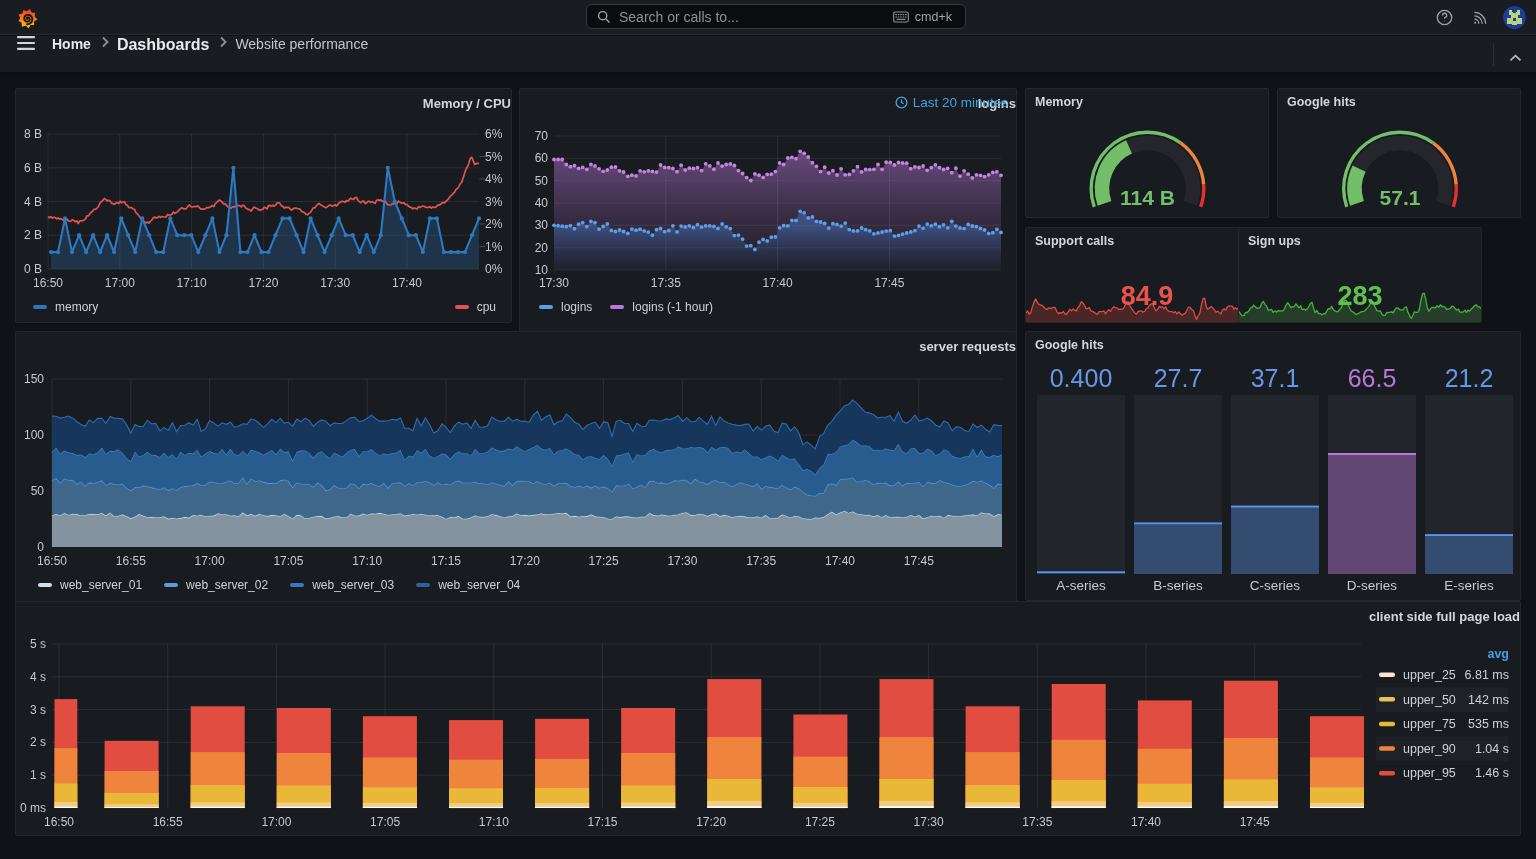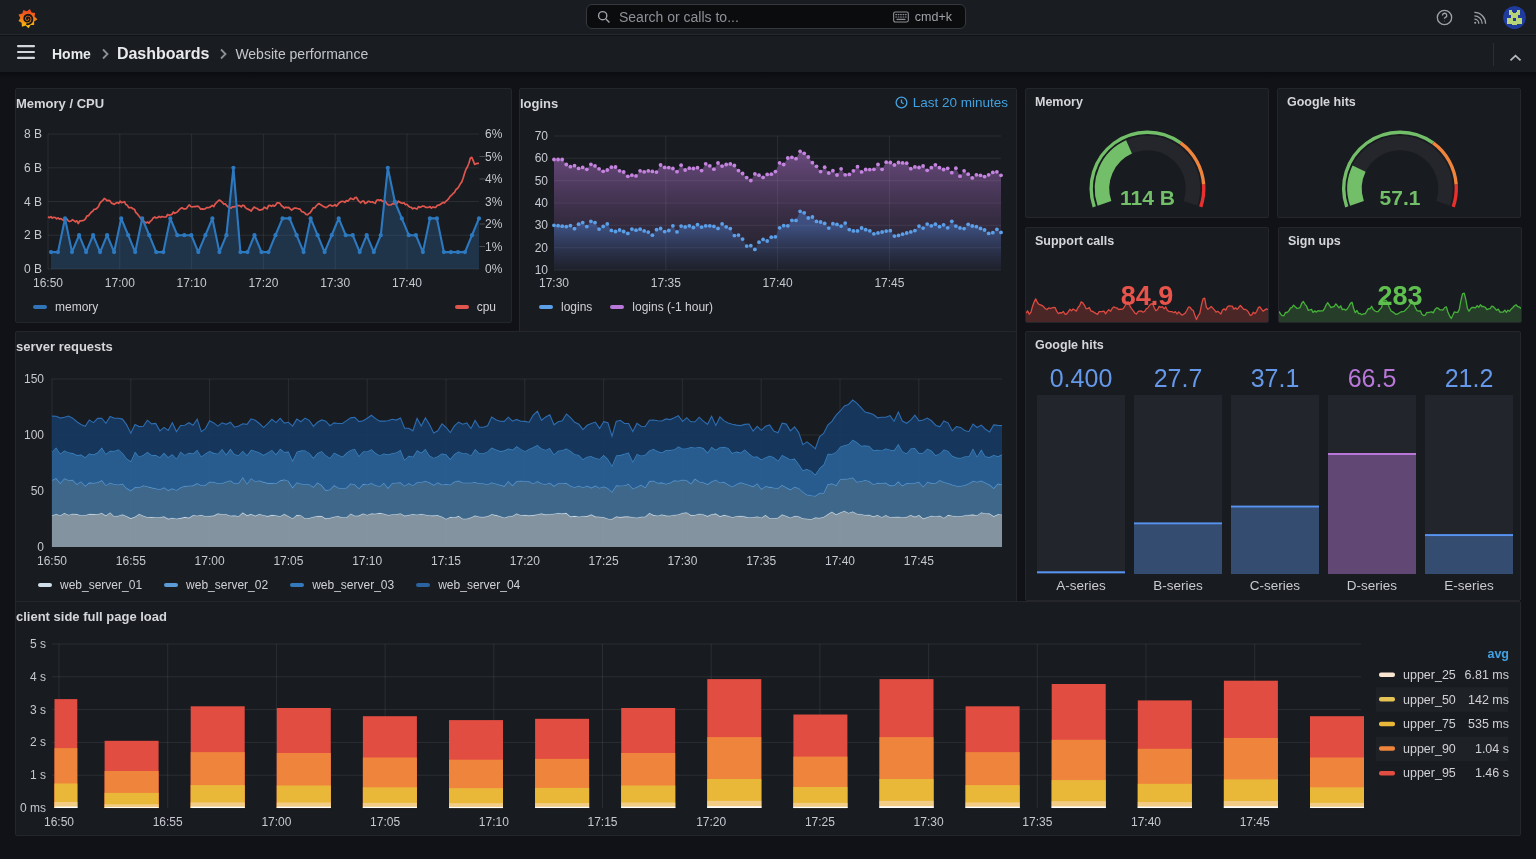--- a/index.html
+++ b/index.html
@@ -1,28 +1,28 @@
 <!DOCTYPE html>
 <html><head><meta charset="utf-8"><title>Website performance - Dashboards - Grafana</title>
 <style>
 * { margin:0; padding:0; box-sizing:border-box; }
 html,body { width:1536px; height:859px; background:#111217; overflow:hidden;
   font-family:"Liberation Sans", sans-serif; }
 .topbar { position:absolute; left:0; top:0; width:1536px; height:35px; background:#191c21;
   border-bottom:1px solid #26282d; }
 .crumbbar { position:absolute; left:0; top:36px; width:1536px; height:36px; background:#191c21;
-  display:flex; align-items:center; }
+  display:flex; }
 .barshadow { position:absolute; left:0; top:72px; width:1536px; height:8px;
   background:linear-gradient(#0b0c10, #111217); }
 .searchbox { position:absolute; left:586px; top:4px; width:380px; height:25px; background:#0b0c0e;
   border:1px solid #36383d; border-radius:6px; display:flex; align-items:center; padding:0 13px 0 10px; }
 .searchbox .ph { color:#8e9097; font-size:14px; margin-left:8px; flex:1; }
 .searchbox .kbd { color:#9fa1a7; font-size:12.5px; margin-left:6px; }
 .panel { position:absolute; background:#181b1f; border:1px solid #24262b; border-radius:2px; }
-.ptitle { text-align:left; color:#d5d6da; font-size:13px; font-weight:bold; padding-top:7px; }
+.ptitle { text-align:right; color:#d5d6da; font-size:13px; font-weight:bold; padding-top:7px; }
 .ptitle-l { position:absolute; left:9px; top:6px; color:#d5d6da; font-size:12.5px; font-weight:bold; }
 svg text { font-family:"Liberation Sans", sans-serif; }
 svg .ax text { fill:#c7c8d1; font-size:12px; }
 svg .grid line { stroke:rgba(204,204,220,0.10); stroke-width:1; }
 .legend { display:flex; align-items:center; color:#d0d1d6; font-size:12px; }
 .dash { display:inline-block; width:14px; height:4px; border-radius:2px; margin-right:8px; }
 </style></head>
 <body>
 
 <div class="topbar">
@@ -519,21 +519,21 @@
 </svg></div>
 </div>
 <div class="panel" style="left:1025px;top:227px;width:244px;height:96px;overflow:hidden;padding-left:8px;">
 <div class="ptitle-l">Support calls</div>
 <div style="position:absolute;left:0;top:0;"><svg width="242" height="94" viewBox="0 0 242 94">
 <path d="M0.0,85.1L1.6,82.9L3.2,86.2L4.9,84.3L6.5,78.4L8.1,74.1L9.7,70.9L11.4,74.5L13.0,76.4L14.6,76.8L16.2,77.6L17.9,79.1L19.5,80.8L21.1,81.5L22.7,79.9L24.4,80.3L26.0,79.9L27.6,79.4L29.2,79.7L30.9,83.7L32.5,85.6L34.1,84.6L35.7,85.0L37.4,83.5L39.0,86.3L40.6,86.0L42.2,83.9L43.9,81.3L45.5,82.9L47.1,81.0L48.7,82.0L50.3,83.1L52.0,79.5L53.6,77.7L55.2,73.8L56.8,74.9L58.5,77.3L60.1,80.7L61.7,80.6L63.3,79.5L65.0,83.0L66.6,83.4L68.2,84.4L69.8,85.4L71.5,86.4L73.1,83.6L74.7,83.6L76.3,83.5L78.0,83.1L79.6,85.8L81.2,83.4L82.8,81.6L84.5,83.4L86.1,80.5L87.7,78.9L89.3,79.6L91.0,80.0L92.6,81.5L94.2,81.1L95.8,81.4L97.4,80.5L99.1,77.5L100.7,74.1L102.3,73.8L103.9,77.9L105.6,80.6L107.2,82.7L108.8,84.9L110.4,86.1L112.1,83.5L113.7,83.2L115.3,83.0L116.9,84.1L118.6,83.5L120.2,80.9L121.8,80.0L123.4,77.5L125.1,76.0L126.7,75.7L128.3,79.8L129.9,82.7L131.6,81.5L133.2,78.4L134.8,79.4L136.4,78.6L138.1,80.8L139.7,78.8L141.3,82.3L142.9,83.3L144.6,83.6L146.2,83.7L147.8,84.7L149.4,83.6L151.0,86.0L152.7,83.9L154.3,85.5L155.9,87.1L157.5,86.3L159.2,85.1L160.8,82.5L162.4,79.2L164.0,79.1L165.7,81.6L167.3,82.5L168.9,87.6L170.5,91.6L172.2,87.6L173.8,85.3L175.4,77.2L177.0,70.8L178.7,70.2L180.3,78.9L181.9,81.3L183.5,79.9L185.2,78.5L186.8,80.1L188.4,81.9L190.0,84.1L191.7,83.2L193.3,84.6L194.9,85.9L196.5,82.0L198.1,80.9L199.8,82.1L201.4,78.9L203.0,77.8L204.6,78.2L206.3,78.1L207.9,81.2L209.5,79.7L211.1,81.3L212.8,79.3L214.4,77.5L216.0,79.2L217.6,81.3L219.3,81.4L220.9,82.3L222.5,84.2L224.1,87.3L225.8,86.9L227.4,84.2L229.0,85.6L230.6,83.6L232.3,79.7L233.9,78.9L235.5,81.1L237.1,83.2L238.8,81.9L240.4,80.9L242.0,81.7L242.0,94.0L0.0,94.0Z" fill="rgba(215,72,62,0.27)"></path>
 <path d="M0.0,85.1L1.6,82.9L3.2,86.2L4.9,84.3L6.5,78.4L8.1,74.1L9.7,70.9L11.4,74.5L13.0,76.4L14.6,76.8L16.2,77.6L17.9,79.1L19.5,80.8L21.1,81.5L22.7,79.9L24.4,80.3L26.0,79.9L27.6,79.4L29.2,79.7L30.9,83.7L32.5,85.6L34.1,84.6L35.7,85.0L37.4,83.5L39.0,86.3L40.6,86.0L42.2,83.9L43.9,81.3L45.5,82.9L47.1,81.0L48.7,82.0L50.3,83.1L52.0,79.5L53.6,77.7L55.2,73.8L56.8,74.9L58.5,77.3L60.1,80.7L61.7,80.6L63.3,79.5L65.0,83.0L66.6,83.4L68.2,84.4L69.8,85.4L71.5,86.4L73.1,83.6L74.7,83.6L76.3,83.5L78.0,83.1L79.6,85.8L81.2,83.4L82.8,81.6L84.5,83.4L86.1,80.5L87.7,78.9L89.3,79.6L91.0,80.0L92.6,81.5L94.2,81.1L95.8,81.4L97.4,80.5L99.1,77.5L100.7,74.1L102.3,73.8L103.9,77.9L105.6,80.6L107.2,82.7L108.8,84.9L110.4,86.1L112.1,83.5L113.7,83.2L115.3,83.0L116.9,84.1L118.6,83.5L120.2,80.9L121.8,80.0L123.4,77.5L125.1,76.0L126.7,75.7L128.3,79.8L129.9,82.7L131.6,81.5L133.2,78.4L134.8,79.4L136.4,78.6L138.1,80.8L139.7,78.8L141.3,82.3L142.9,83.3L144.6,83.6L146.2,83.7L147.8,84.7L149.4,83.6L151.0,86.0L152.7,83.9L154.3,85.5L155.9,87.1L157.5,86.3L159.2,85.1L160.8,82.5L162.4,79.2L164.0,79.1L165.7,81.6L167.3,82.5L168.9,87.6L170.5,91.6L172.2,87.6L173.8,85.3L175.4,77.2L177.0,70.8L178.7,70.2L180.3,78.9L181.9,81.3L183.5,79.9L185.2,78.5L186.8,80.1L188.4,81.9L190.0,84.1L191.7,83.2L193.3,84.6L194.9,85.9L196.5,82.0L198.1,80.9L199.8,82.1L201.4,78.9L203.0,77.8L204.6,78.2L206.3,78.1L207.9,81.2L209.5,79.7L211.1,81.3L212.8,79.3L214.4,77.5L216.0,79.2L217.6,81.3L219.3,81.4L220.9,82.3L222.5,84.2L224.1,87.3L225.8,86.9L227.4,84.2L229.0,85.6L230.6,83.6L232.3,79.7L233.9,78.9L235.5,81.1L237.1,83.2L238.8,81.9L240.4,80.9L242.0,81.7" fill="none" stroke="#dd4a41" stroke-width="1.3" stroke-linejoin="round"></path>
 <text x="121.0" y="77" text-anchor="middle" font-size="27" font-weight="bold" fill="#e8544b">84.9</text>
 </svg></div>
 </div>
-<div class="panel" style="left:1278px;top:227px;width:244px;height:96px;overflow:hidden;">
+<div class="panel" style="left:1238px;top:227px;width:244px;height:96px;overflow:hidden;">
 <div class="ptitle-l">Sign ups</div>
 <div style="position:absolute;left:0;top:0;"><svg width="242" height="94" viewBox="0 0 242 94">
 <path d="M0.0,83.4L1.6,86.0L3.2,87.6L4.9,87.7L6.5,84.4L8.1,84.5L9.7,83.1L11.4,80.2L13.0,79.4L14.6,77.1L16.2,78.7L17.9,80.3L19.5,80.2L21.1,79.6L22.7,75.3L24.4,73.5L26.0,76.3L27.6,78.2L29.2,82.3L30.9,81.9L32.5,81.4L34.1,84.5L35.7,82.9L37.4,84.1L39.0,82.7L40.6,83.0L42.2,82.9L43.9,82.8L45.5,80.7L47.1,77.1L48.7,74.7L50.3,77.1L52.0,79.7L53.6,78.9L55.2,78.5L56.8,75.9L58.5,77.8L60.1,79.8L61.7,77.8L63.3,81.7L65.0,81.1L66.6,82.3L68.2,81.0L69.8,78.5L71.5,75.4L73.1,74.4L74.7,80.5L76.3,84.7L78.0,82.5L79.6,85.6L81.2,85.4L82.8,86.8L84.5,85.7L86.1,85.8L87.7,83.4L89.3,80.7L91.0,80.9L92.6,78.3L94.2,81.4L95.8,82.8L97.4,83.7L99.1,83.6L100.7,81.5L102.3,79.9L103.9,75.6L105.6,72.2L107.2,72.4L108.8,75.4L110.4,79.7L112.1,83.0L113.7,83.9L115.3,85.0L116.9,86.4L118.6,86.0L120.2,85.0L121.8,84.0L123.4,83.7L125.1,83.4L126.7,81.8L128.3,80.1L129.9,78.4L131.6,75.3L133.2,73.4L134.8,75.7L136.4,79.9L138.1,82.6L139.7,83.2L141.3,82.8L142.9,86.2L144.6,87.5L146.2,87.2L147.8,84.4L149.4,84.7L151.0,84.2L152.7,83.8L154.3,84.9L155.9,81.6L157.5,79.9L159.2,80.2L160.8,81.8L162.4,81.9L164.0,82.0L165.7,79.5L167.3,78.8L168.9,84.0L170.5,87.6L172.2,90.5L173.8,87.3L175.4,83.8L177.0,84.3L178.7,84.4L180.3,81.4L181.9,72.5L183.5,65.9L185.2,65.2L186.8,71.4L188.4,80.3L190.0,83.2L191.7,80.6L193.3,79.3L194.9,79.5L196.5,79.9L198.1,77.6L199.8,79.2L201.4,76.8L203.0,78.5L204.6,78.5L206.3,79.3L207.9,81.7L209.5,80.9L211.1,80.6L212.8,78.2L214.4,78.7L216.0,80.4L217.6,82.2L219.3,81.1L220.9,84.1L222.5,84.2L224.1,84.1L225.8,82.1L227.4,84.3L229.0,82.2L230.6,83.2L232.3,80.9L233.9,79.5L235.5,77.8L237.1,76.8L238.8,78.7L240.4,79.0L242.0,80.5L242.0,94.0L0.0,94.0Z" fill="rgba(77,160,70,0.27)"></path>
 <path d="M0.0,83.4L1.6,86.0L3.2,87.6L4.9,87.7L6.5,84.4L8.1,84.5L9.7,83.1L11.4,80.2L13.0,79.4L14.6,77.1L16.2,78.7L17.9,80.3L19.5,80.2L21.1,79.6L22.7,75.3L24.4,73.5L26.0,76.3L27.6,78.2L29.2,82.3L30.9,81.9L32.5,81.4L34.1,84.5L35.7,82.9L37.4,84.1L39.0,82.7L40.6,83.0L42.2,82.9L43.9,82.8L45.5,80.7L47.1,77.1L48.7,74.7L50.3,77.1L52.0,79.7L53.6,78.9L55.2,78.5L56.8,75.9L58.5,77.8L60.1,79.8L61.7,77.8L63.3,81.7L65.0,81.1L66.6,82.3L68.2,81.0L69.8,78.5L71.5,75.4L73.1,74.4L74.7,80.5L76.3,84.7L78.0,82.5L79.6,85.6L81.2,85.4L82.8,86.8L84.5,85.7L86.1,85.8L87.7,83.4L89.3,80.7L91.0,80.9L92.6,78.3L94.2,81.4L95.8,82.8L97.4,83.7L99.1,83.6L100.7,81.5L102.3,79.9L103.9,75.6L105.6,72.2L107.2,72.4L108.8,75.4L110.4,79.7L112.1,83.0L113.7,83.9L115.3,85.0L116.9,86.4L118.6,86.0L120.2,85.0L121.8,84.0L123.4,83.7L125.1,83.4L126.7,81.8L128.3,80.1L129.9,78.4L131.6,75.3L133.2,73.4L134.8,75.7L136.4,79.9L138.1,82.6L139.7,83.2L141.3,82.8L142.9,86.2L144.6,87.5L146.2,87.2L147.8,84.4L149.4,84.7L151.0,84.2L152.7,83.8L154.3,84.9L155.9,81.6L157.5,79.9L159.2,80.2L160.8,81.8L162.4,81.9L164.0,82.0L165.7,79.5L167.3,78.8L168.9,84.0L170.5,87.6L172.2,90.5L173.8,87.3L175.4,83.8L177.0,84.3L178.7,84.4L180.3,81.4L181.9,72.5L183.5,65.9L185.2,65.2L186.8,71.4L188.4,80.3L190.0,83.2L191.7,80.6L193.3,79.3L194.9,79.5L196.5,79.9L198.1,77.6L199.8,79.2L201.4,76.8L203.0,78.5L204.6,78.5L206.3,79.3L207.9,81.7L209.5,80.9L211.1,80.6L212.8,78.2L214.4,78.7L216.0,80.4L217.6,82.2L219.3,81.1L220.9,84.1L222.5,84.2L224.1,84.1L225.8,82.1L227.4,84.3L229.0,82.2L230.6,83.2L232.3,80.9L233.9,79.5L235.5,77.8L237.1,76.8L238.8,78.7L240.4,79.0L242.0,80.5" fill="none" stroke="#46b13a" stroke-width="1.3" stroke-linejoin="round"></path>
 <text x="121.0" y="77" text-anchor="middle" font-size="27" font-weight="bold" fill="#5fc04f">283</text>
 </svg></div>
 </div>
 <div class="panel" style="left:15px;top:331px;width:1002px;height:346px;">
 <div class="ptitle">server requests</div>
 <div style="position:absolute;left:0;top:0;"><svg width="1002" height="270" viewBox="0 0 1002 270">

